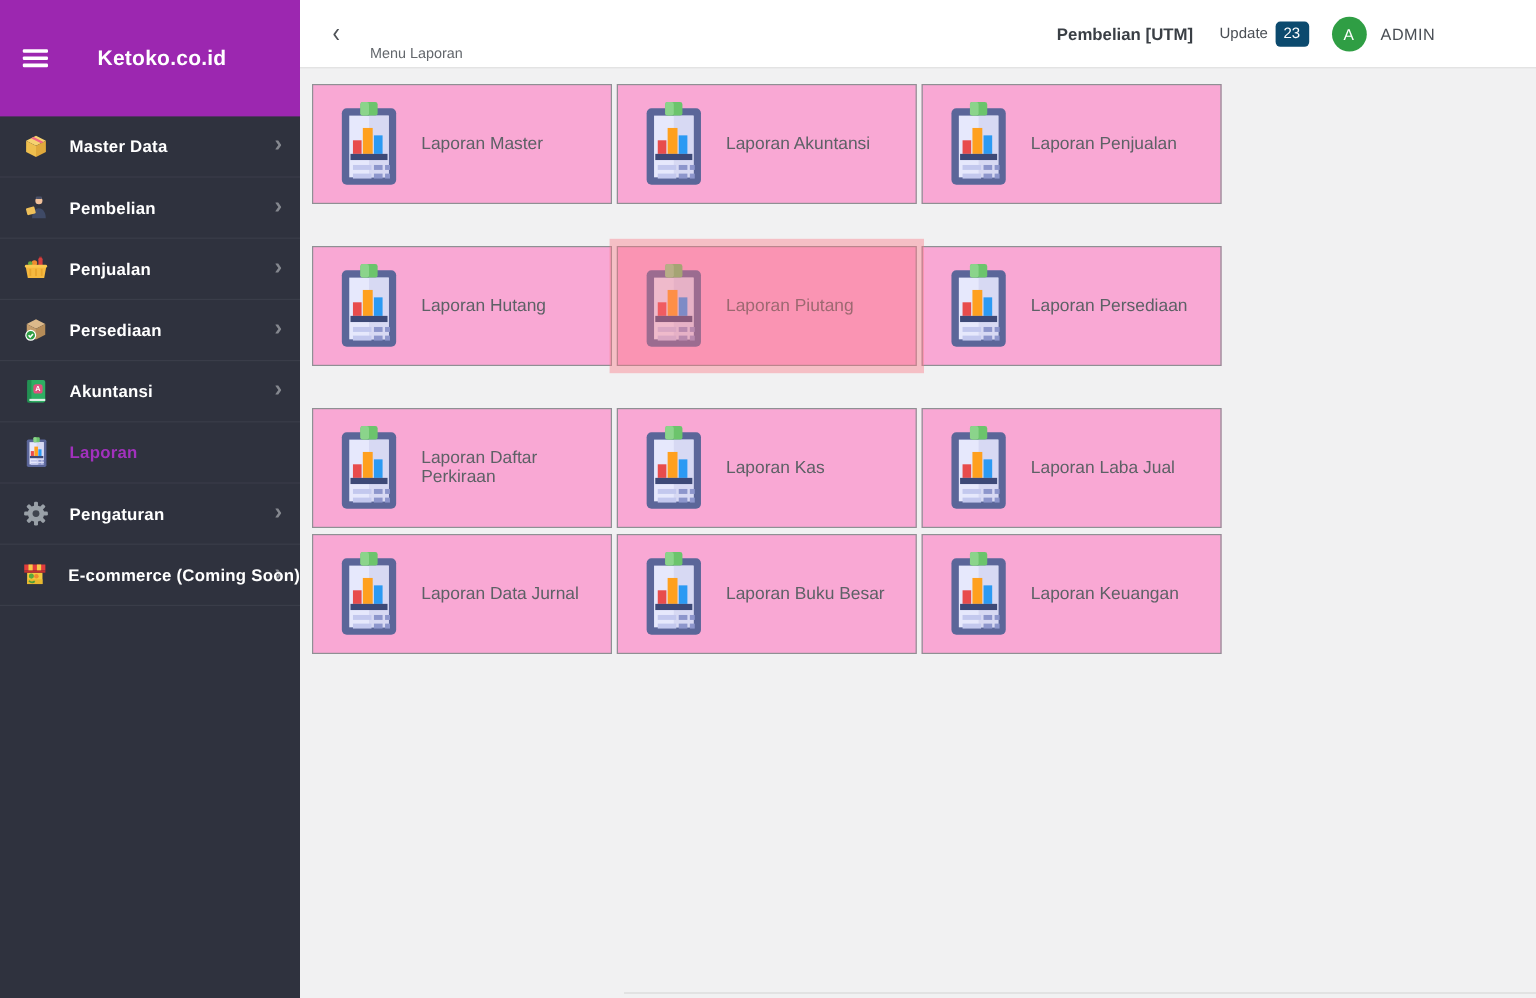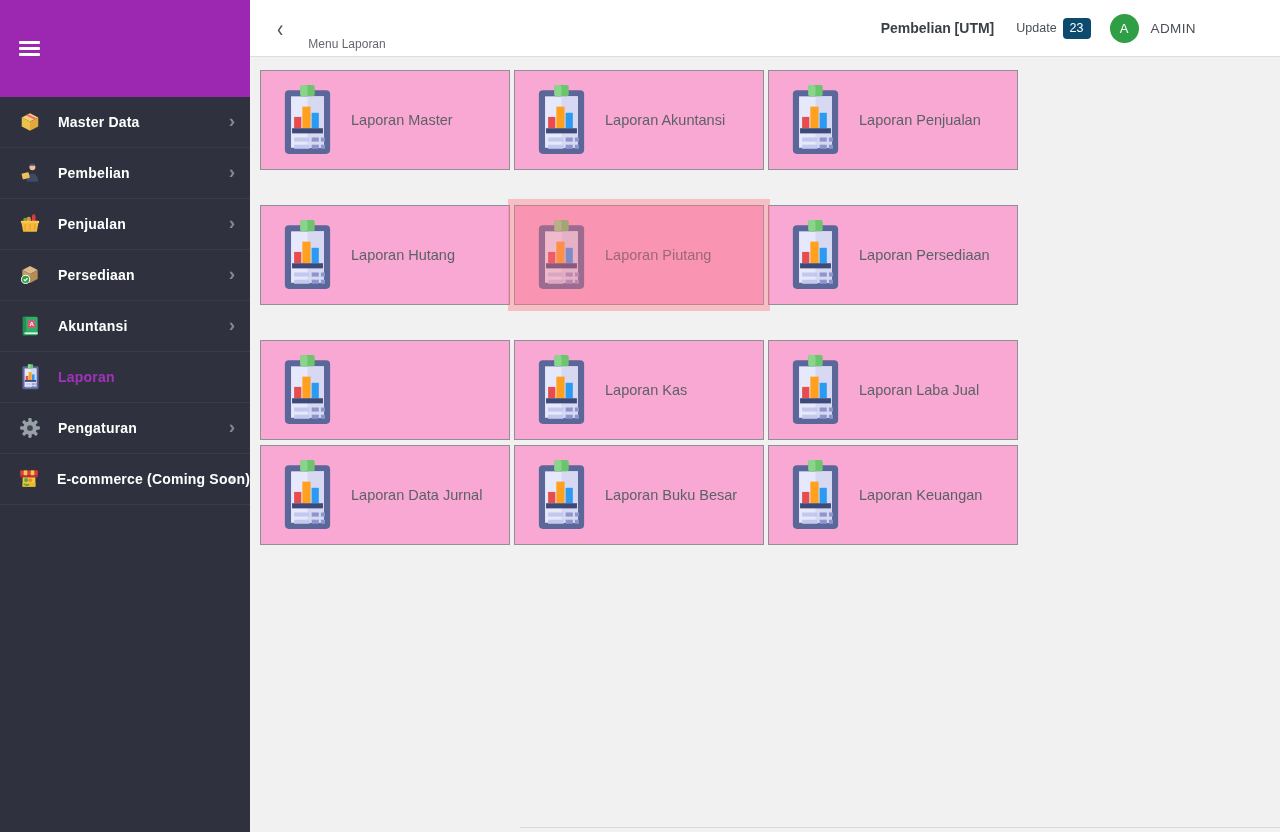--- a/index.html
+++ b/index.html
@@ -47,20 +47,21 @@
 </head>
 <body>
 
 <div class="sidebar">
   <div class="brand">
     <div class="hamburger">
       <span></span>
         <span></span>
         <span></span>
     </div>
+    <div class="brand-title">Ketoko.co.id</div>
   </div>
   <div>
       <div class="nav-item">
         <span class="nav-icon">
           <svg viewBox="0 0 20 20">
             <polygon points="10,2 17.5,5.8 10,9.6 2.5,5.8" fill="#f7d370"></polygon>
             <polygon points="2.5,5.8 10,9.6 10,18 2.5,14.2" fill="#efbf4e"></polygon>
             <polygon points="17.5,5.8 10,9.6 10,18 17.5,14.2" fill="#e0a93c"></polygon>
             <polygon points="6.2,3.9 13.8,7.7 15.8,6.7 8.2,2.9" fill="#ee6682"></polygon>
           </svg>
@@ -345,20 +346,21 @@
               <rect x="28" y="28" width="7" height="15" fill="#2b9af3"></rect>
               <rect x="9" y="43" width="30" height="5" fill="#3d4977"></rect>
               <rect x="11" y="52" width="15" height="4" fill="#c3c8ee"></rect>
               <rect x="28" y="52" width="7" height="4" fill="#8d96cc"></rect>
               <rect x="37" y="52" width="4" height="4" fill="#8d96cc"></rect>
               <rect x="11" y="59" width="15" height="4" fill="#c3c8ee"></rect>
               <rect x="28" y="59" width="7" height="4" fill="#8d96cc"></rect>
               <rect x="37" y="59" width="4" height="4" fill="#8d96cc"></rect>
             </svg>
           </span>
+          <span class="card-label">Laporan Daftar Perkiraan</span>
         </div>
         <div class="card">
           <span class="card-icon">
             <svg viewBox="0 0 48 70">
               <rect x="2" y="6" width="44" height="62" rx="4" fill="#5b6699"></rect>
               <rect x="8" y="12" width="32" height="50" fill="#e6e8fc"></rect>
               <rect x="24" y="12" width="16" height="50" fill="#d7d9f3"></rect>
               <rect x="17" y="1" width="14" height="11" rx="2" fill="#6cc46c"></rect>
               <rect x="17" y="1" width="7" height="11" rx="2" fill="#8bd48b"></rect>
               <rect x="11" y="32" width="7" height="11" fill="#e84c4c"></rect>

